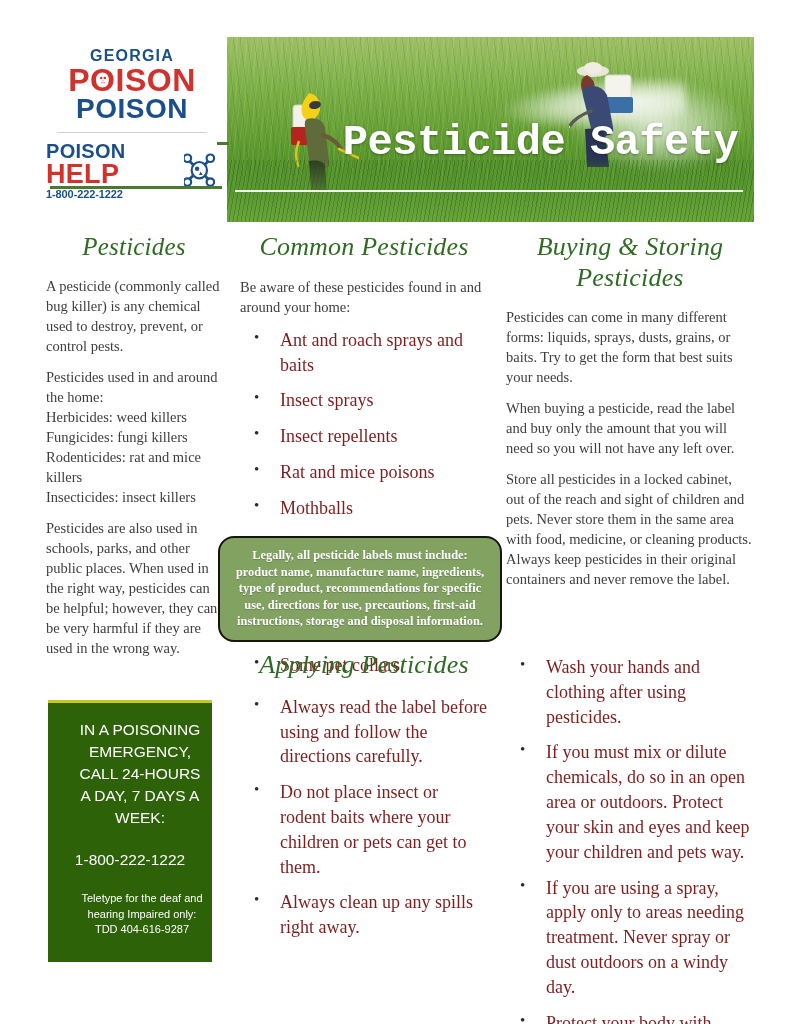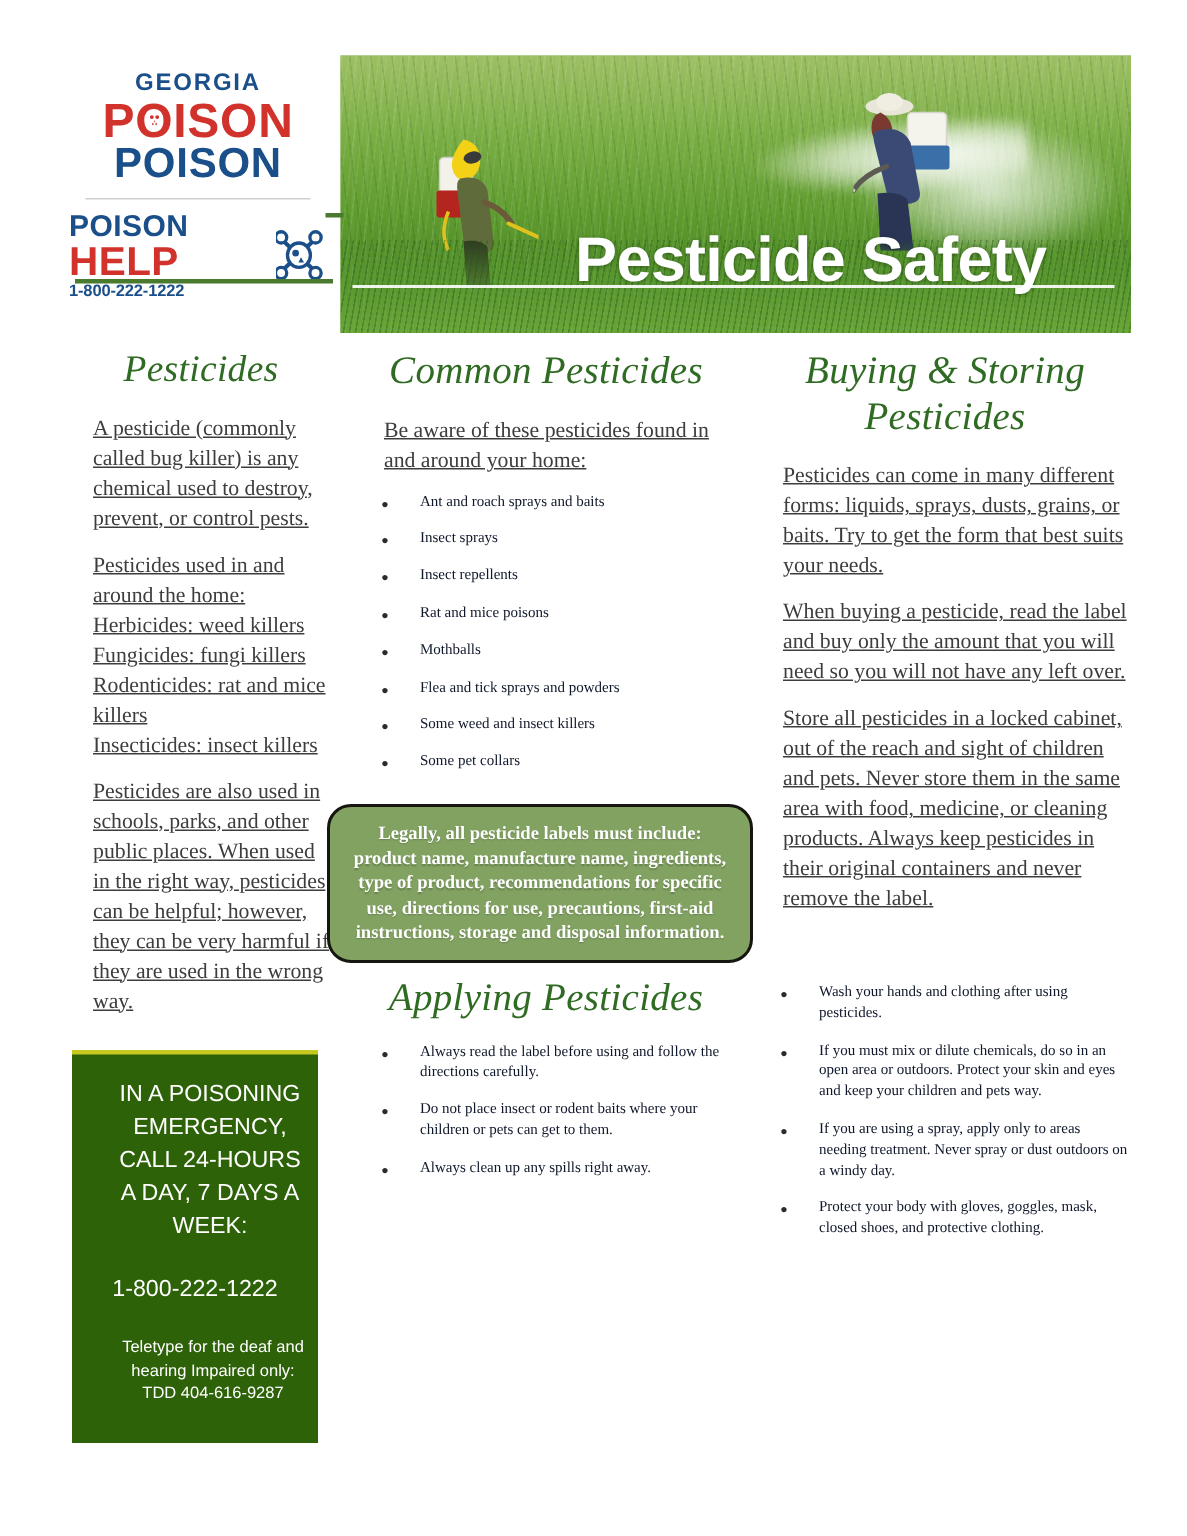--- a/index.html
+++ b/index.html
@@ -190,24 +190,24 @@
   }
   .worker {
     position: absolute;
   }
   .worker-left { left: 52px; top: 46px; width: 80px; height: 112px; }
   .worker-right { left: 342px; top: 18px; width: 84px; height: 120px; }
 
   .banner-title {
     position: absolute;
     left: 0; right: 0;
-    top: 112px;
+    top: 82px;
     text-align: center;
     color: #ffffff;
-    font-family: Liberation Sans, sans-serif;
+    font-family: Liberation Mono, monospace;
     font-weight: bold;
     font-size: 42px;
     letter-spacing: -0.5px;
     text-shadow: 0 1px 3px rgba(0,0,0,0.35);
     padding-left: 100px;
   }
   .banner-underline {
     position: absolute;
     left: 8px;
     top: 153px;
@@ -242,37 +242,36 @@
     font-weight: normal;
     color: #2f6b22;
     font-size: 26px;
     text-align: center;
     line-height: 1.18;
     letter-spacing: 0.2px;
   }
   .col-1 h2.section-head { font-size: 25px; }
 
   p.body {
-    margin: 0 0 11px 16px;
+    margin: 0 0 11px 0;
     font-size: 14.5px;
     line-height: 1.38;
     color: #3d3d3d;
-    text-decoration: underline;
   }
 
   ul.bullets {
     margin: 0;
     padding: 0 0 0 22px;
     list-style: none;
   }
   ul.bullets li {
     position: relative;
-    font-size: 10px;
+    font-size: 18px;
     line-height: 1.38;
-    color: #0f172a;
+    color: #7f1d1d;
     margin-bottom: 11px;
     padding-left: 18px;
   }
   ul.bullets li::before {
     content: "\2022";
     position: absolute;
     left: -8px;
     top: -1px;
     font-size: 15px;
     color: #2b2b2b;

